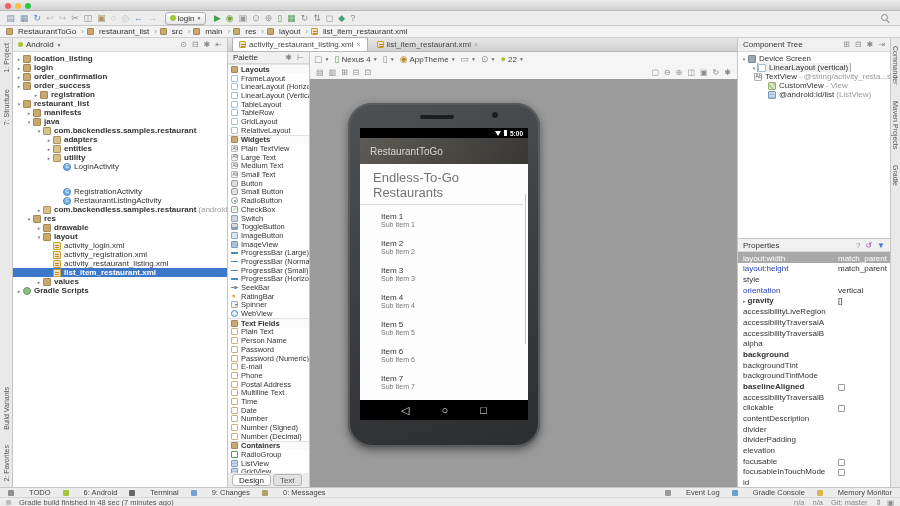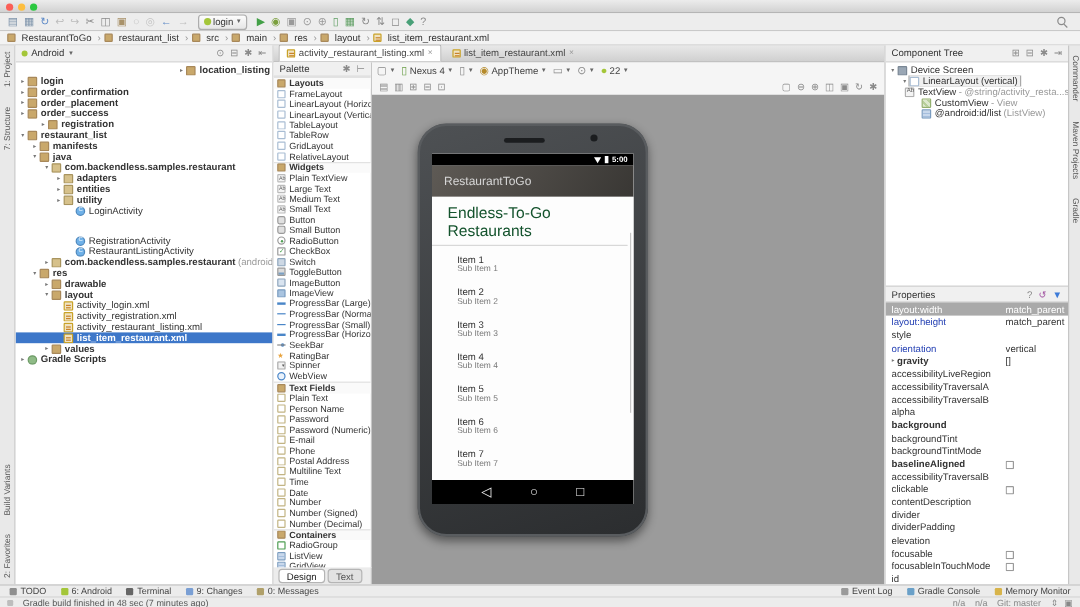--- a/index.html
+++ b/index.html
@@ -113,21 +113,21 @@
   
   .phone{position:absolute;left:38px;top:24px;width:192px;height:344px;background:linear-gradient(160deg,#4e5154,#2b2d2f);border-radius:24px;box-shadow:0 3px 8px rgba(0,0,0,.45),inset 0 0 0 2px #595c5f;}
   .spk{position:absolute;top:12px;left:72px;width:34px;height:4px;border-radius:2px;background:#1b1d1f;}
   .cam{position:absolute;top:9px;right:42px;width:6px;height:6px;border-radius:50%;background:#1b1d1f;}
   .screen{position:absolute;left:12px;right:12px;top:25px;height:292px;background:#fdfdfd;overflow:hidden;}
   .p-status{height:10px;background:#000;display:flex;align-items:center;justify-content:flex-end;gap:2px;padding-right:5px;color:#fff;font-size:6.5px;font-weight:bold;}
   .wifi{width:0;height:0;border-left:3px solid transparent;border-right:3px solid transparent;border-top:5px solid #fff;}
   .batt{width:3px;height:6px;background:#fff;margin:0 1px;}
   .p-appbar{height:26px;background:linear-gradient(120deg,#5e5a55,#393734);color:#d6d6d6;font-size:10px;display:flex;align-items:center;padding-left:10px;}
   .p-content{position:absolute;top:36px;bottom:20px;left:0;right:0;background:#fdfdfd;}
-  .p-header{font-size:13px;color:#14532d;padding:6px 0 4px 13px;border-bottom:1px solid #d8d8d8;margin-right:5px;}
+  .p-header{font-size:13px;color:#737373;padding:6px 0 4px 13px;border-bottom:1px solid #d8d8d8;margin-right:5px;}
   .p-list{padding:7px 0 0 21px;}
   .p-item{margin-bottom:11px;}
   .p-item .t{font-size:8px;color:#333;}
   .p-item .s{font-size:7px;color:#777;}
   .p-scroll{position:absolute;right:2px;top:30px;width:1px;height:150px;background:#c6c6c6;}
   .p-nav{position:absolute;bottom:0;left:0;right:0;height:20px;background:#000;display:flex;align-items:center;justify-content:center;gap:32px;color:#ededed;}
   .nav-g{font-size:11px;line-height:1;}
 
   
   .right-panel{position:absolute;top:38px;right:10px;width:153px;bottom:19px;background:#fff;border-left:1px solid #c6c6c6;box-sizing:border-box;overflow:hidden;}
@@ -138,21 +138,21 @@
   .prop-value{flex:1;overflow:hidden;white-space:nowrap;display:flex;align-items:center;gap:2px;}
   .blue{color:#2440b3;}
   .parrow{font-size:5px;color:#777;}
   .parrow:empty{display:none;}
   .prop-row.selected{background:#a9a9a9;color:#fff;}
   .cbx{display:none;width:5px;height:5px;border:1px solid #9a9a9a;border-radius:1px;background:#fff;}
   .prop-row.cb-on .cbx{display:inline-block;}
 
   
   .bottombar{position:absolute;left:0;right:0;bottom:9px;height:10px;background:#ececec;border-top:1px solid #c6c6c6;display:flex;align-items:center;font-size:7.5px;padding:0 8px;gap:12px;box-sizing:border-box;color:#444;}
-  .bb-item{display:flex;align-items:center;gap:3px;white-space:nowrap;}
+  .bb-item{display:flex;align-items:center;gap:15px;white-space:nowrap;}
   .bb-right{margin-left:auto;display:flex;gap:12px;}
   .sq{width:6px;height:6px;display:inline-block;border-radius:1px;flex:none;}
   .statusbar{position:absolute;left:0;right:0;bottom:0;height:9px;background:#ececec;border-top:1px solid #d6d6d6;display:flex;align-items:center;font-size:7.5px;padding:0 6px;gap:8px;box-sizing:border-box;color:#555;}
   .sb-right{margin-left:auto;display:flex;gap:8px;align-items:center;color:#888;}
 </style>
 </head>
 <body>
 
 <div id="app">
 
@@ -269,47 +269,41 @@
       <span class="hicons">
 
       <span>⊙</span>
           <span>⊟</span>
           <span>✱</span>
           <span>⇤</span>
         </span>
     </div>
     <div class="tree">
 
-        <div class="trow" style="padding-left: 2px; justify-content: flex-end;">
+        <div class="trow" style="padding-left: 2px;">
           <span class="arrow">▸</span>
           <span class="ticon folder-icon"></span>
           <span class="b">location_listing</span>
           <span class="suffix"></span>
         </div>
 
         <div class="trow" style="padding-left: 2px;">
           <span class="arrow">▸</span>
           <span class="ticon folder-icon"></span>
           <span class="b">login</span>
           <span class="suffix"></span>
         </div>
 
         <div class="trow" style="padding-left: 2px;">
           <span class="arrow">▸</span>
           <span class="ticon folder-icon"></span>
           <span class="b">order_confirmation</span>
           <span class="suffix"></span>
         </div>
 
-        <div class="trow" style="padding-left: 2px;">
-          <span class="arrow">▸</span>
-          <span class="ticon folder-icon"></span>
-          <span class="b">order_placement</span>
-          <span class="suffix"></span>
-        </div>
 
         <div class="trow" style="padding-left: 2px;">
           <span class="arrow">▸</span>
           <span class="ticon folder-icon"></span>
           <span class="b">order_success</span>
           <span class="suffix"></span>
         </div>
 
         <div class="trow" style="padding-left: 19px;">
           <span class="arrow">▸</span>

